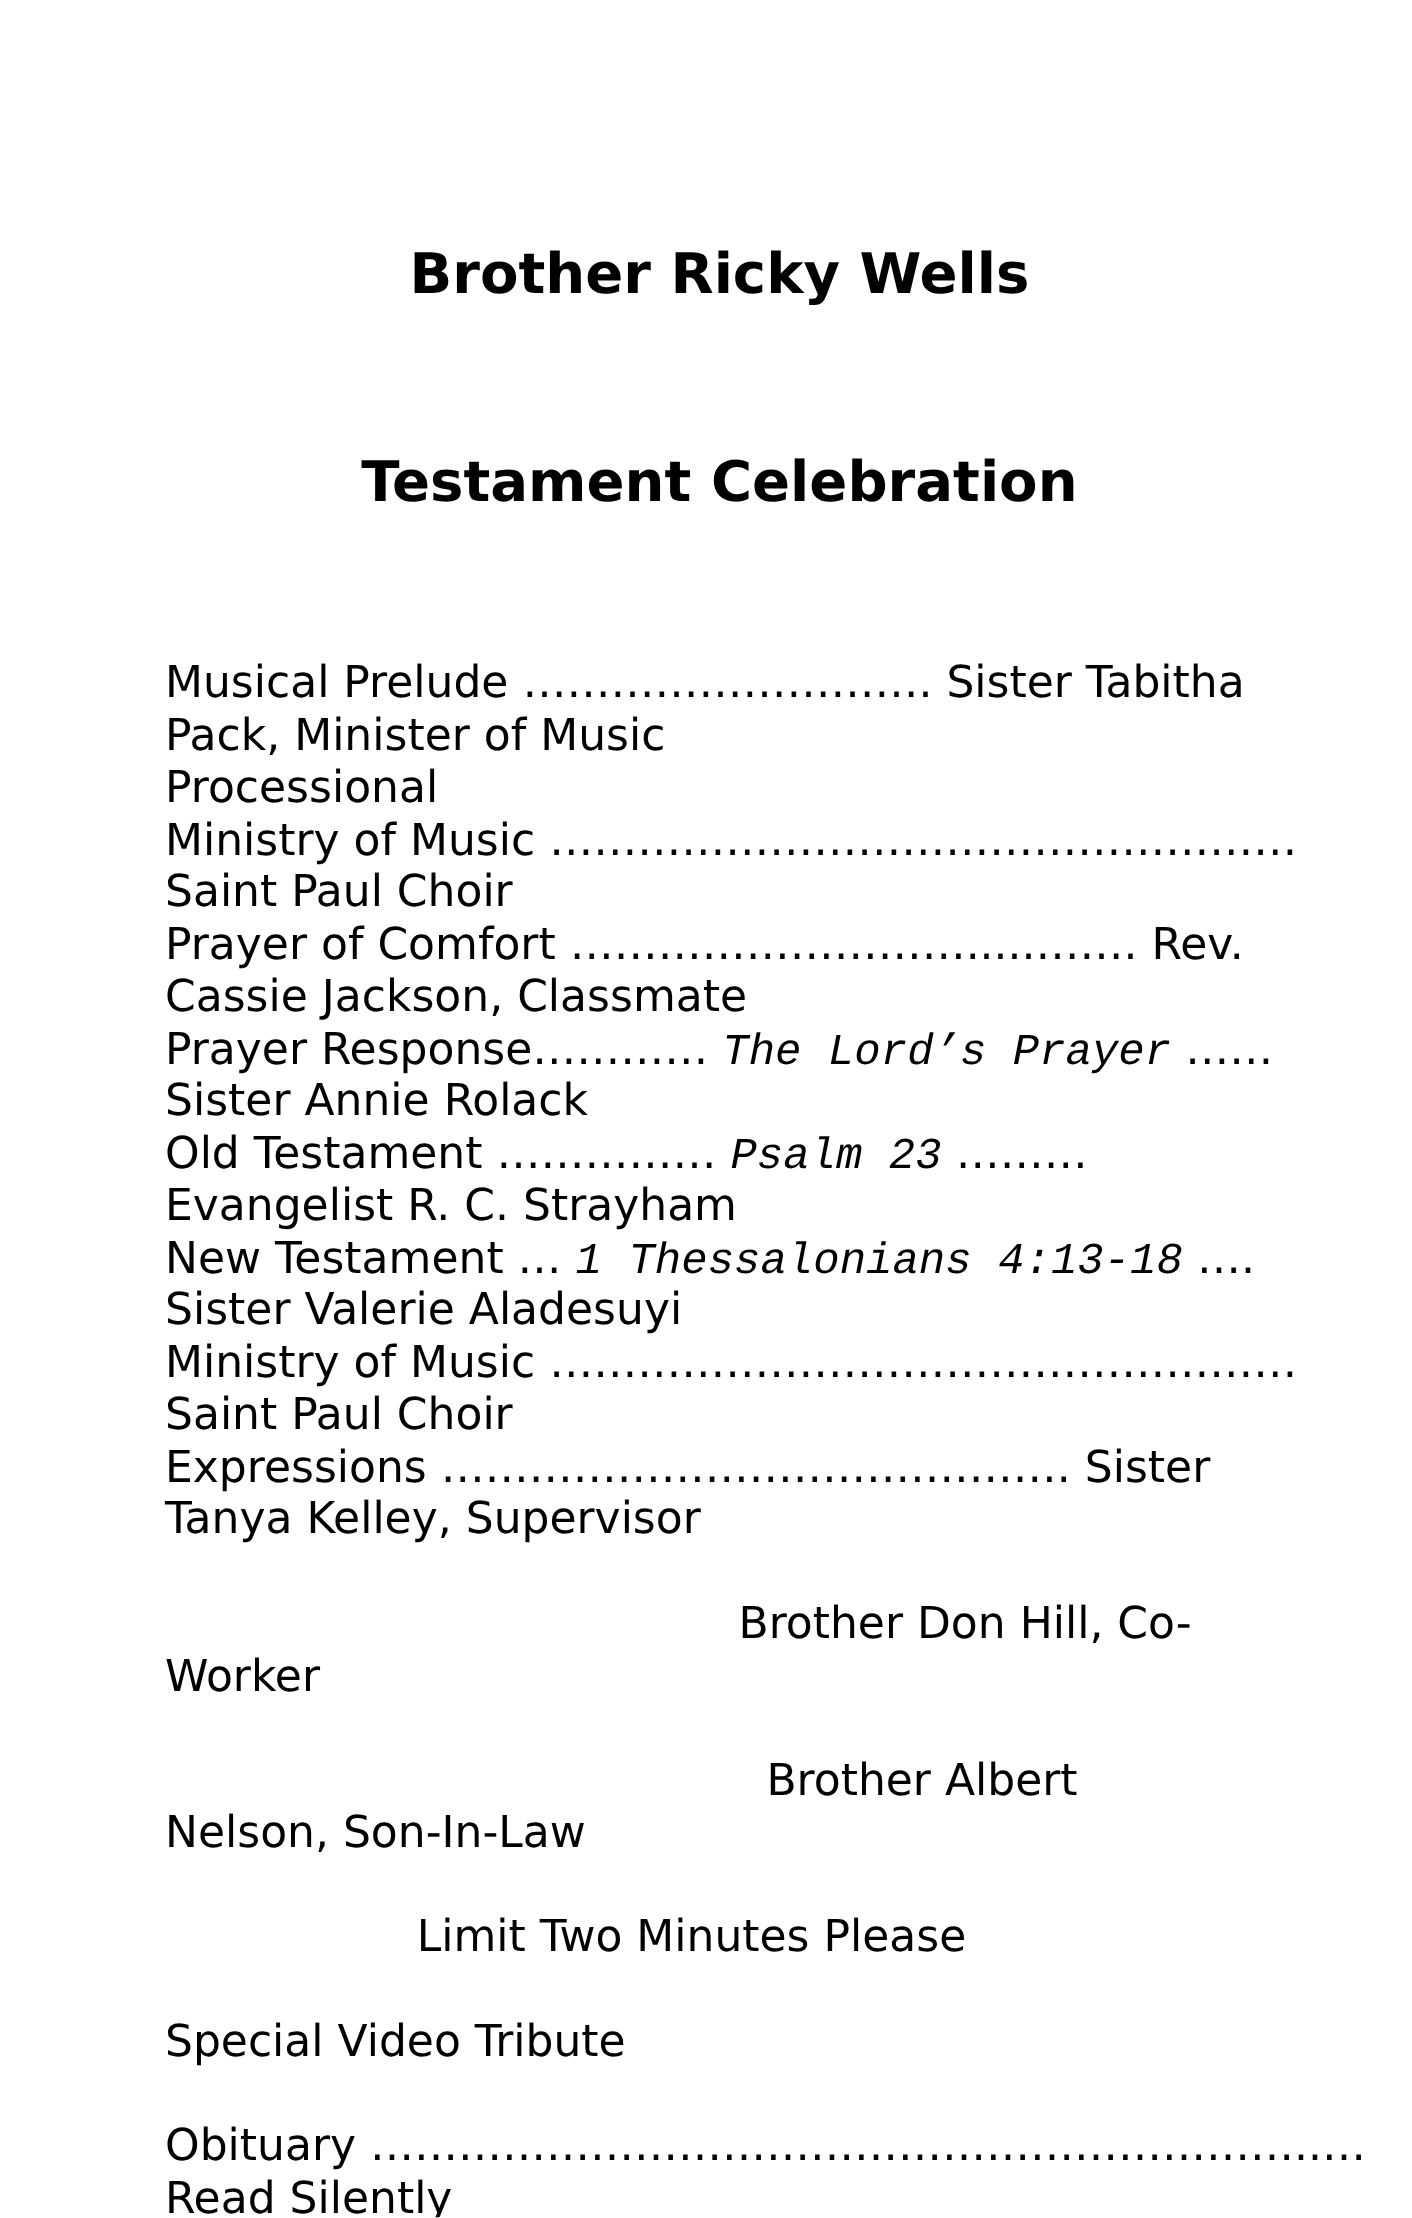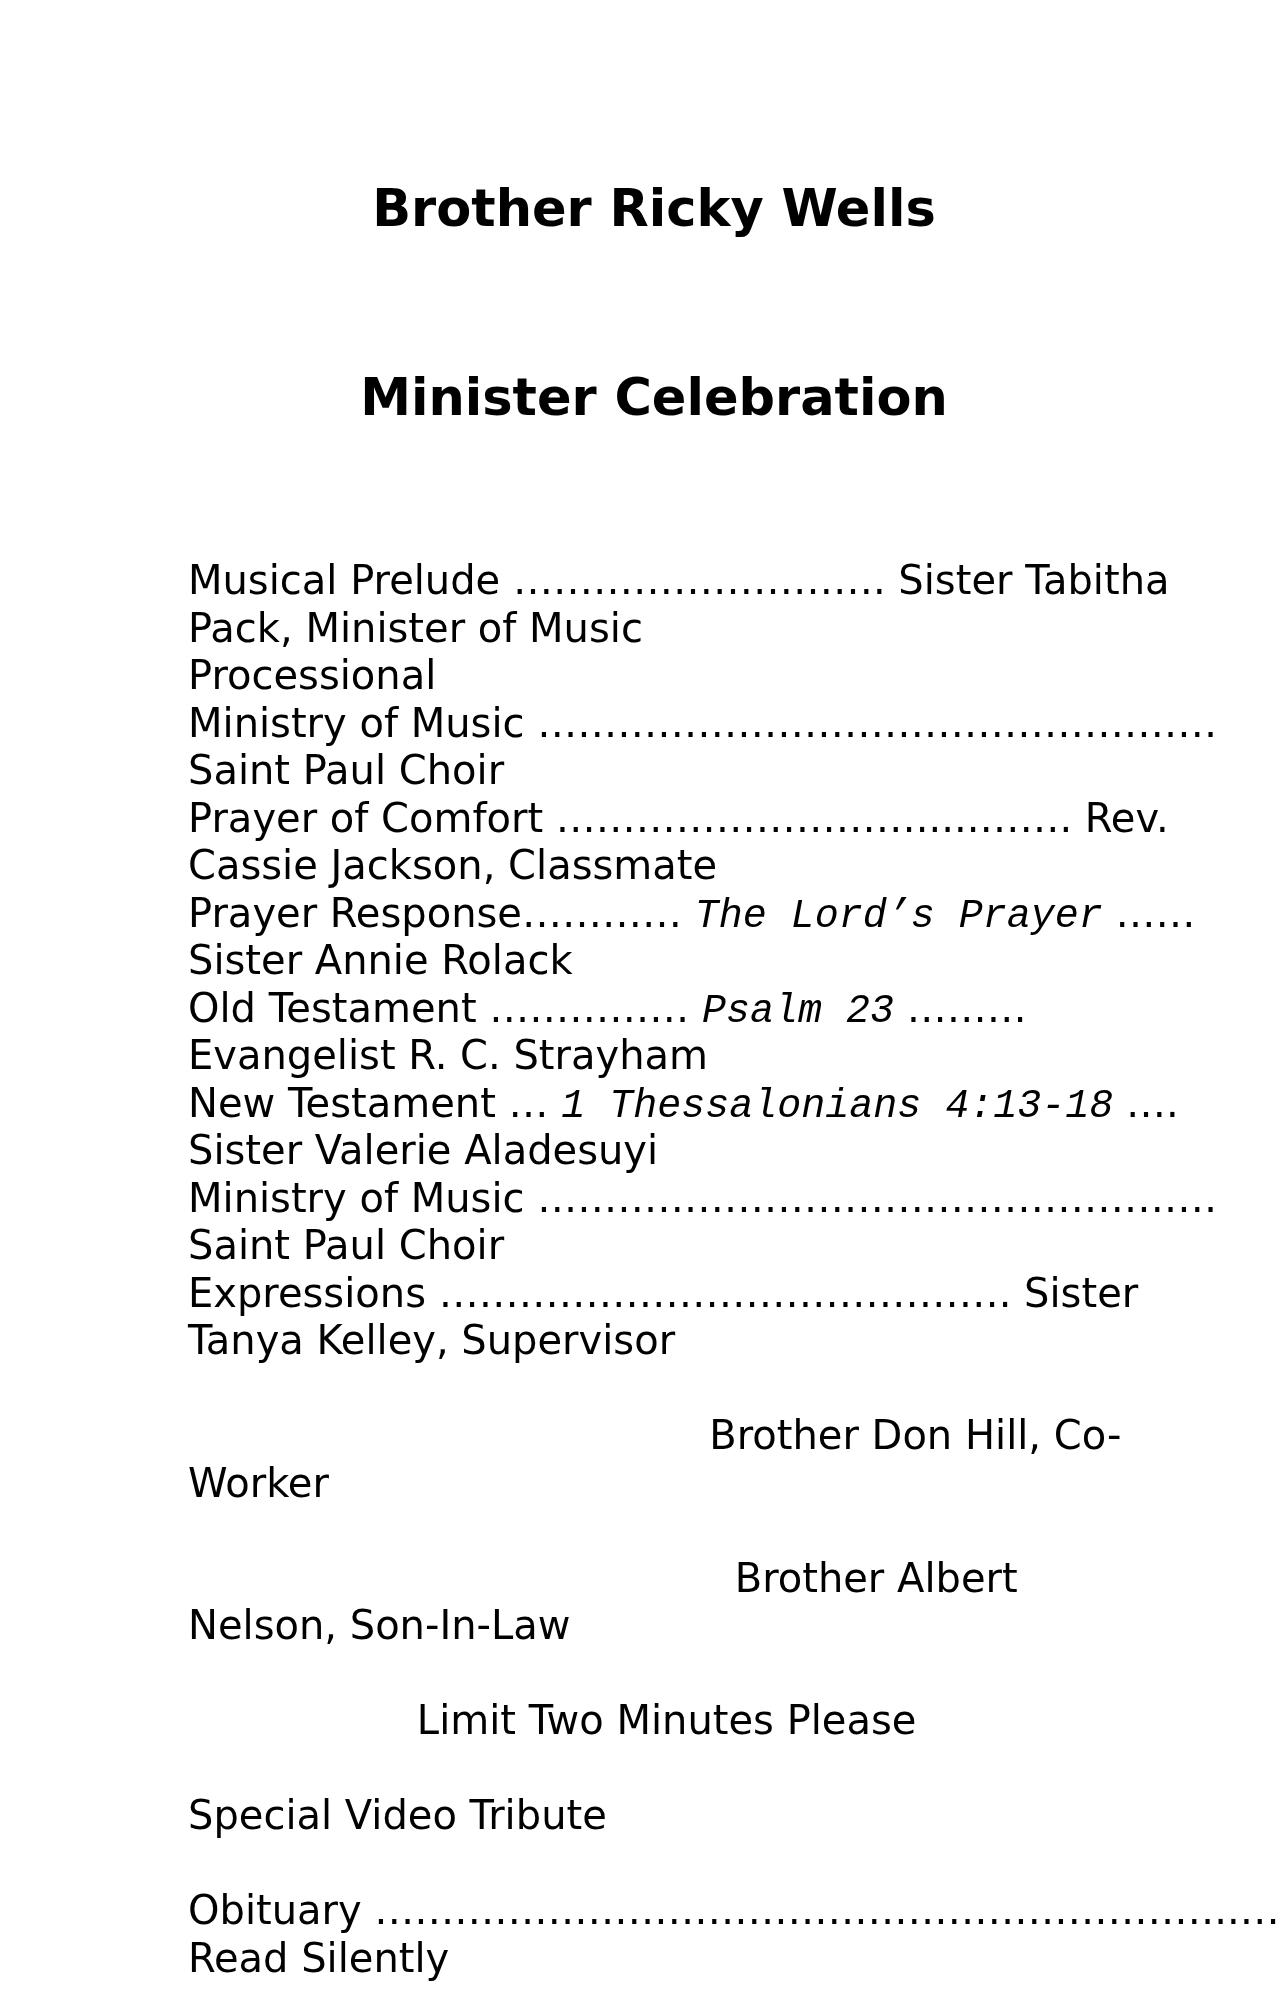--- a/index.html
+++ b/index.html
@@ -8,48 +8,47 @@
     background: #ffffff;
   }
   .page {
     position: relative;
     width: 1284px;
     height: 2016px;
     background: #ffffff;
     color: #000000;
     font-family: "DejaVu Sans", "Liberation Sans", sans-serif;
     box-sizing: border-box;
-    padding: 51px 140px 0 150px;
+    padding: 92px 140px 0 150px;
     overflow: hidden;
   }
   .title {
     font-weight: bold;
     font-size: 51px;
     line-height: 63px;
     text-align: center;
     padding-left: 14px;
     white-space: pre;
   }
   .program {
     margin-top: 2px;
     font-size: 40px;
     line-height: 47.5px;
     white-space: pre;
   }
   .program .line {
     height: 47.5px;
-    margin-left: 38px;
   }
   .it {
     font-style: italic;
     font-family: Liberation Mono, monospace;
   }
 </style>
 </head>
 <body>
 
 <div class="page">
   <div class="title">
     <div>Brother Ricky Wells</div>
-    <div>Minister Celebration</div>
+    <div>Testament Celebration</div>
   </div>
   <div class="program"><div class="line"><span>Musical Prelude ………………………. Sister Tabitha</span></div><div class="line"><span>Pack, Minister of Music</span></div><div class="line"><span>Processional</span></div><div class="line"><span>Ministry of Music ……………………………………………</span></div><div class="line"><span>Saint Paul Choir</span></div><div class="line"><span>Prayer of Comfort ……………………….....……. Rev.</span></div><div class="line"><span>Cassie Jackson, Classmate</span></div><div class="line"><span>Prayer Response………… </span><span class="it">The Lord’s Prayer</span><span> ……</span></div><div class="line"><span>Sister Annie Rolack</span></div><div class="line"><span>Old Testament …………… </span><span class="it">Psalm 23</span><span> ………</span></div><div class="line"><span>Evangelist R. C. Strayham</span></div><div class="line"><span>New Testament … </span><span class="it">1 Thessalonians 4:13-18</span><span> ….</span></div><div class="line"><span>Sister Valerie Aladesuyi</span></div><div class="line"><span>Ministry of Music ……………………………………………</span></div><div class="line"><span>Saint Paul Choir</span></div><div class="line"><span>Expressions ……………………………………. Sister</span></div><div class="line"><span>Tanya Kelley, Supervisor</span></div><div class="line">&nbsp;</div><div class="line"><span>                                         Brother Don Hill, Co-</span></div><div class="line"><span>Worker</span></div><div class="line">&nbsp;</div><div class="line"><span>                                           Brother Albert</span></div><div class="line"><span>Nelson, Son-In-Law</span></div><div class="line">&nbsp;</div><div class="line"><span>                  Limit Two Minutes Please</span></div><div class="line">&nbsp;</div><div class="line"><span>Special Video Tribute</span></div><div class="line">&nbsp;</div><div class="line"><span>Obituary ………………………………………………………..…</span></div><div class="line"><span>Read Silently</span></div></div>
 </div>
 
 </body></html>

